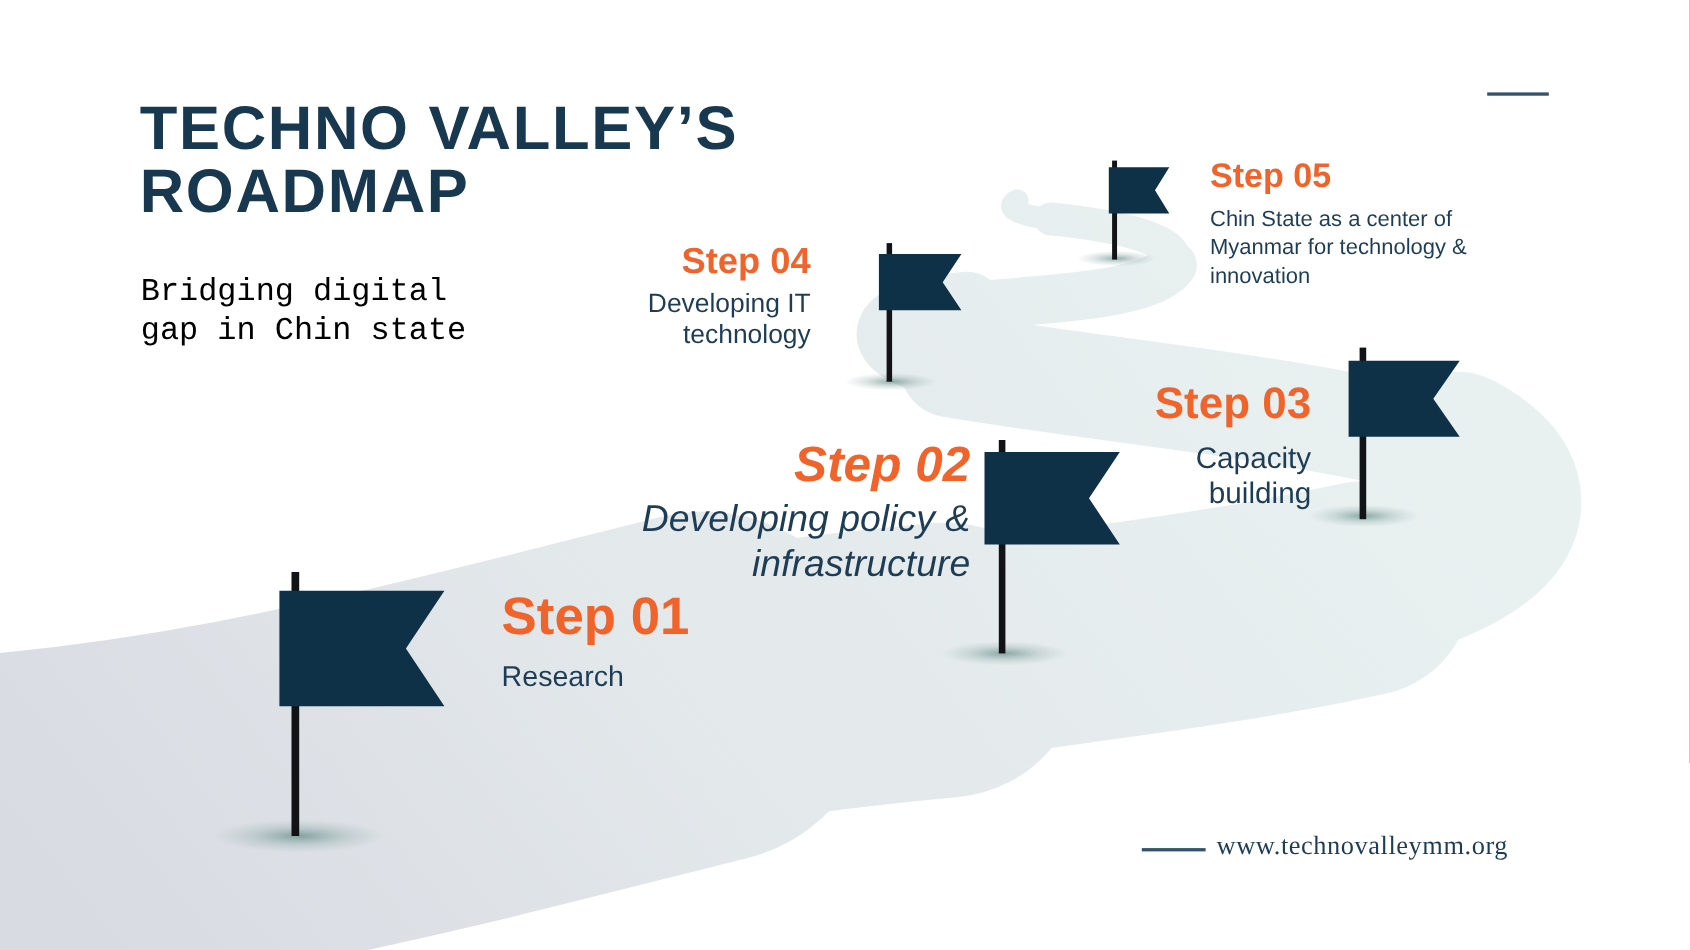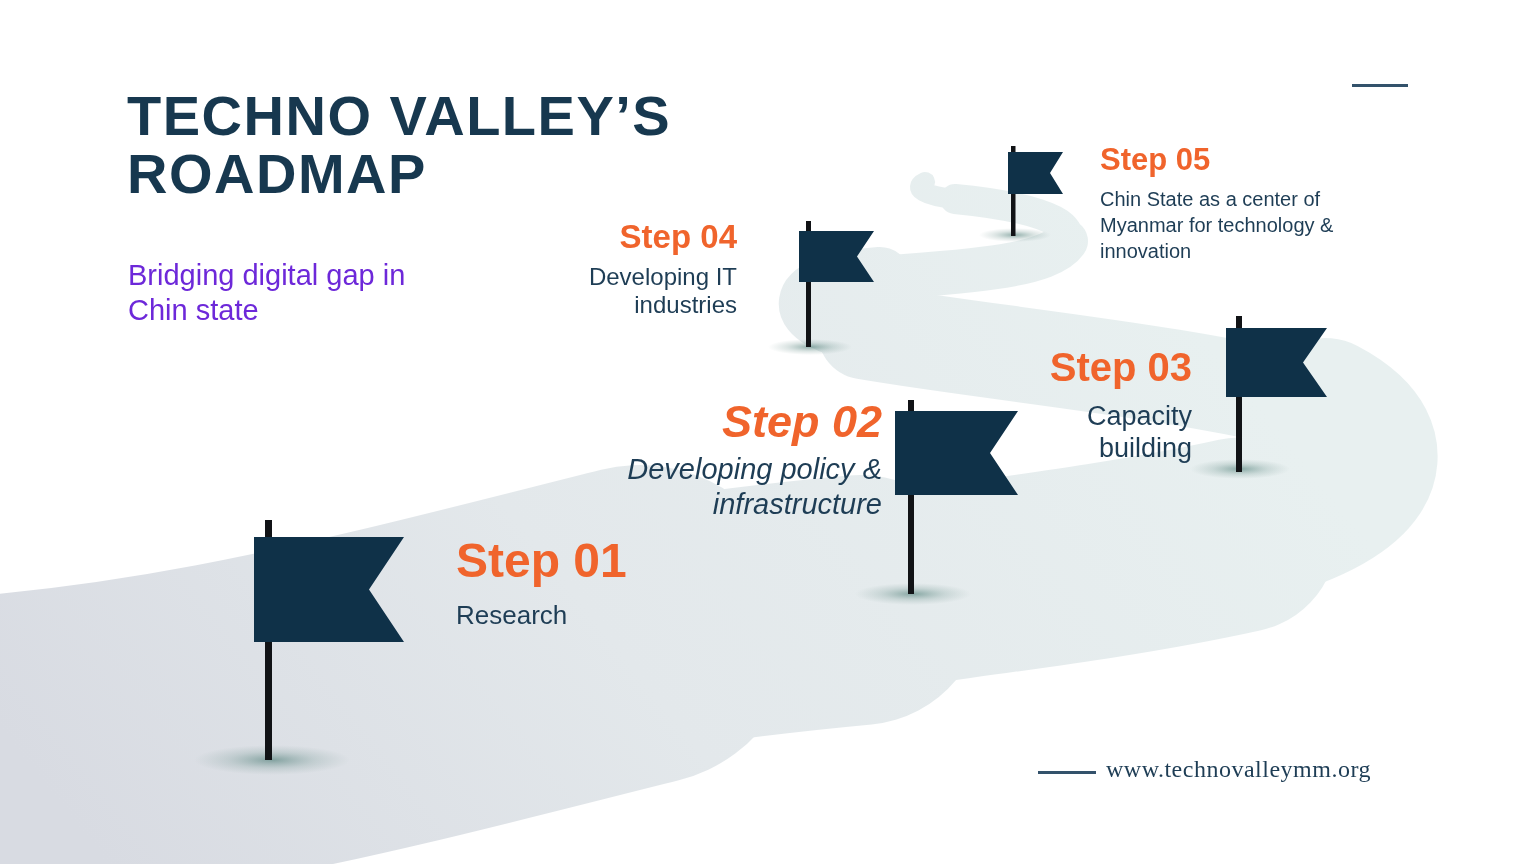--- a/index.html
+++ b/index.html
@@ -14,41 +14,42 @@
   #scene-svg{position:absolute;left:0;top:0;z-index:1;}
   .txt{position:absolute;z-index:2;}
 
   .main-title{
     left:127px;top:87px;
     font-size:56px;font-weight:700;line-height:1.03;
     letter-spacing:1.5px;
     color:#17384f;
   }
   .subtitle{
-    left:128px;top:258px;width:320px;
+    left:128px;top:248px;width:320px;
     font-size:29px;line-height:1.22;
-    color:#6d28d9;
+    color:#000000;
+    font-family:Liberation Mono, monospace;
   }
   .deco-line{
     position:absolute;z-index:2;height:3px;background:#33526b;
   }
   .deco-line.top-right{left:1352px;top:84px;width:56px;}
   .deco-line.footer{left:1038px;top:771px;width:58px;height:3px;}
 
   .step{position:absolute;z-index:2;}
   .step .step-label{font-weight:700;color:#f0642c;line-height:1.05;}
   .step .step-desc{color:#1e3d55;line-height:1.2;margin-top:7px;}
 
   .step.s1{left:456px;top:536px;text-align:left;}
   .step.s1 .step-label{font-size:48px;}
   .step.s1 .step-desc{font-size:26px;margin-top:14px;}
 
   .step.s2{right:654px;top:398px;text-align:right;width:320px;font-style:italic;}
   .step.s2 .step-label{font-size:45px;}
-  .step.s2 .step-desc{font-size:29px;margin-left:auto;width:300px;}
+  .step.s2 .step-desc{font-size:34px;margin-left:auto;width:300px;}
 
   .step.s3{right:344px;top:318px;text-align:right;width:220px;}
   .step.s3 .step-label{font-size:40px;margin-top:28px;}
   .step.s3 .step-desc{font-size:27px;margin-left:auto;width:120px;margin-top:12px;}
 
   .step.s4{right:799px;top:220px;text-align:right;width:220px;}
   .step.s4 .step-label{font-size:33px;}
   .step.s4 .step-desc{font-size:24px;margin-left:auto;width:150px;margin-top:8px;}
 
   .step.s5{left:1100px;top:144px;text-align:left;width:260px;}
@@ -143,21 +144,21 @@
     <div class="step-desc">Developing policy &amp; infrastructure</div>
   </div>
 
   <div class="step s3">
     <div class="step-label">Step 03</div>
     <div class="step-desc">Capacity building</div>
   </div>
 
   <div class="step s4">
     <div class="step-label">Step 04</div>
-    <div class="step-desc">Developing IT industries</div>
+    <div class="step-desc">Developing IT technology</div>
   </div>
 
   <div class="step s5">
     <div class="step-label">Step 05</div>
     <div class="step-desc">Chin State as a center of Myanmar for technology &amp; innovation</div>
   </div>
 
   <div class="deco-line footer"></div>
   <div class="txt footer-url">www.technovalleymm.org</div>
 

